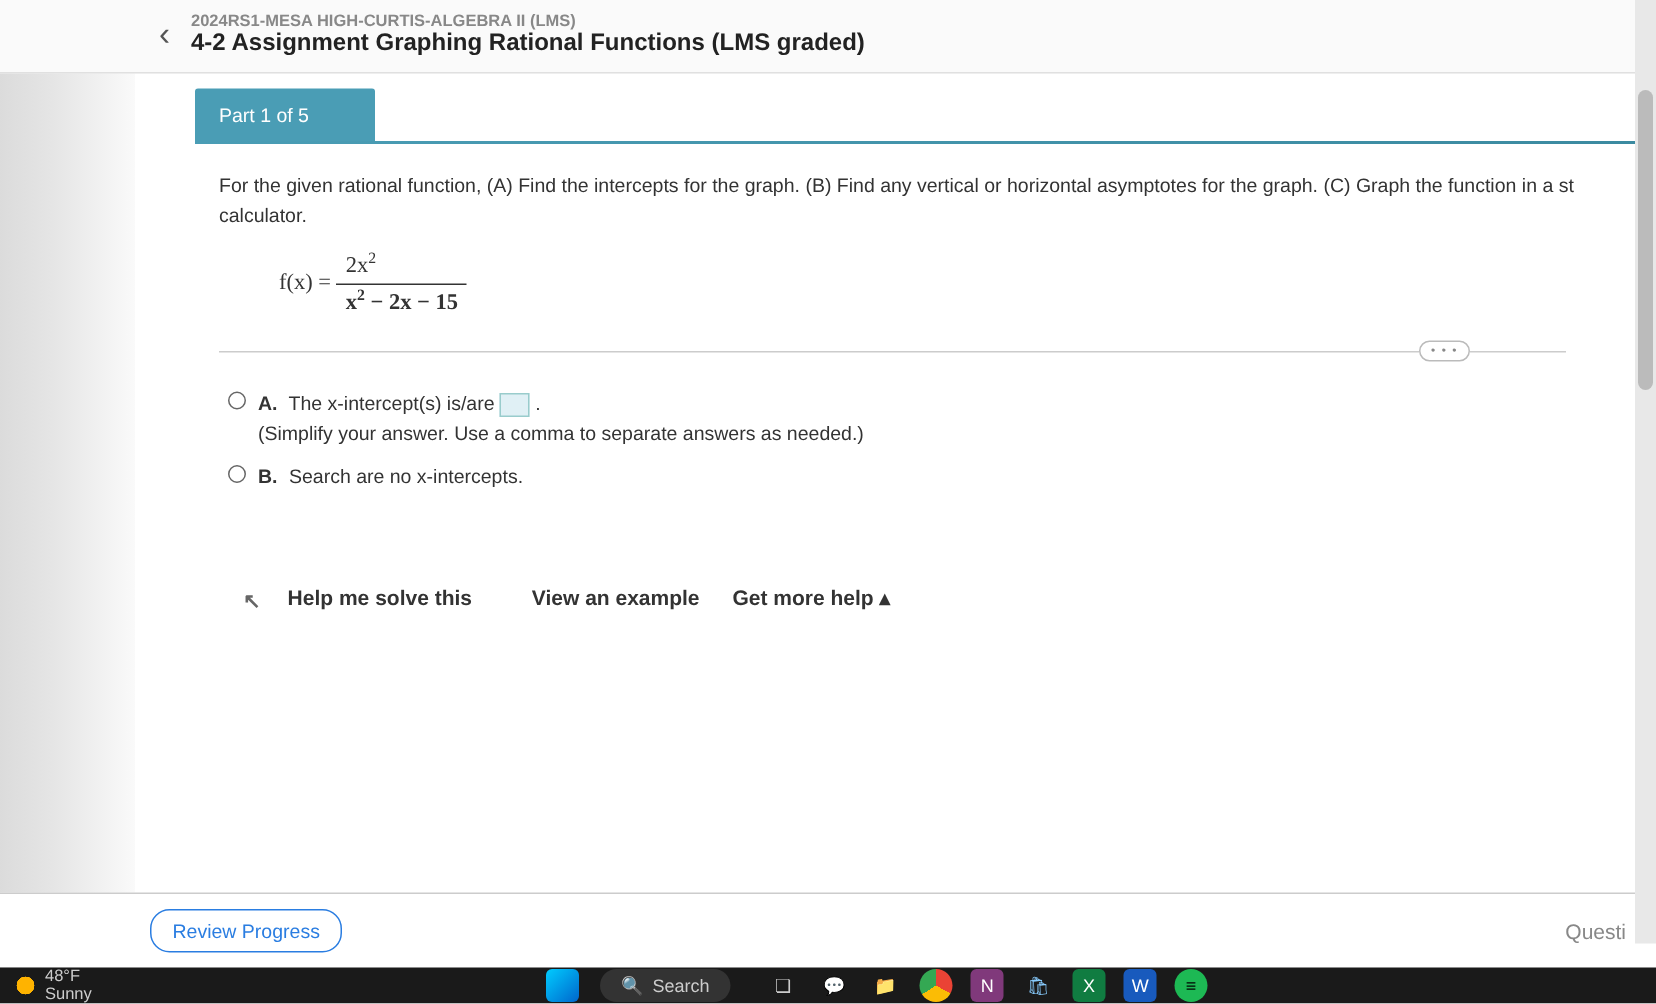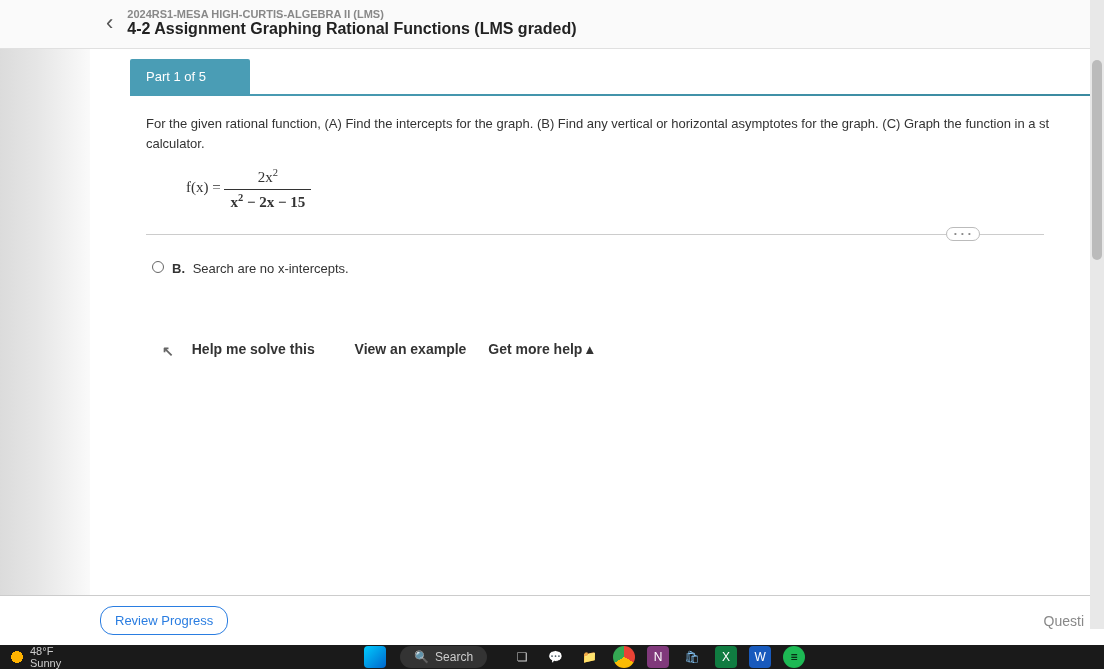--- a/index.html
+++ b/index.html
@@ -81,21 +81,21 @@
 }
 .instruction { margin-bottom: 12px; }
 .formula {
   margin: 8px 0 8px 40px;
   font-family: "Times New Roman", serif;
   font-size: 15px;
 }
 .frac {
   display: inline-block;
   vertical-align: middle;
-  text-align: center;
+  text-align: left;
 }
 .frac .num { display: block; border-bottom: 1px solid #333; padding: 0 6px; }
 .frac .den { display: block; padding: 0 6px; font-weight: bold; }
 sup { font-size: .7em; }
 .divider-row {
   display: flex;
   align-items: center;
   margin: 14px 0 18px 0;
   padding-right: 40px;
 }
@@ -254,20 +254,30 @@
         <div class="divider-line"></div>
         <div class="divider-handle">• • •</div>
         <div class="divider-line" style="flex:.08"></div>
       </div>
 
 
       <div class="choices">
         <div class="choice">
           <div class="radio"></div>
           <div class="choice-body">
+            <span class="choice-label">A.</span>
+            <span>The x-intercept(s) is/are </span>
+            <span class="blank-box"></span>
+            <span>.</span>
+            <div>(Simplify your answer. Use a comma to separate answers as needed.)</div>
+          </div>
+        </div>
+        <div class="choice">
+          <div class="radio"></div>
+          <div class="choice-body">
             <span class="choice-label">B.</span>
             <span>Search are no x-intercepts.</span>
           </div>
         </div>
       </div>
 
       <div class="help-row">
         <span><span class="cursor-arrow">↖</span><span>Help me solve this</span></span>
         <span>View an example</span>
         <span>Get more help ▴</span>

